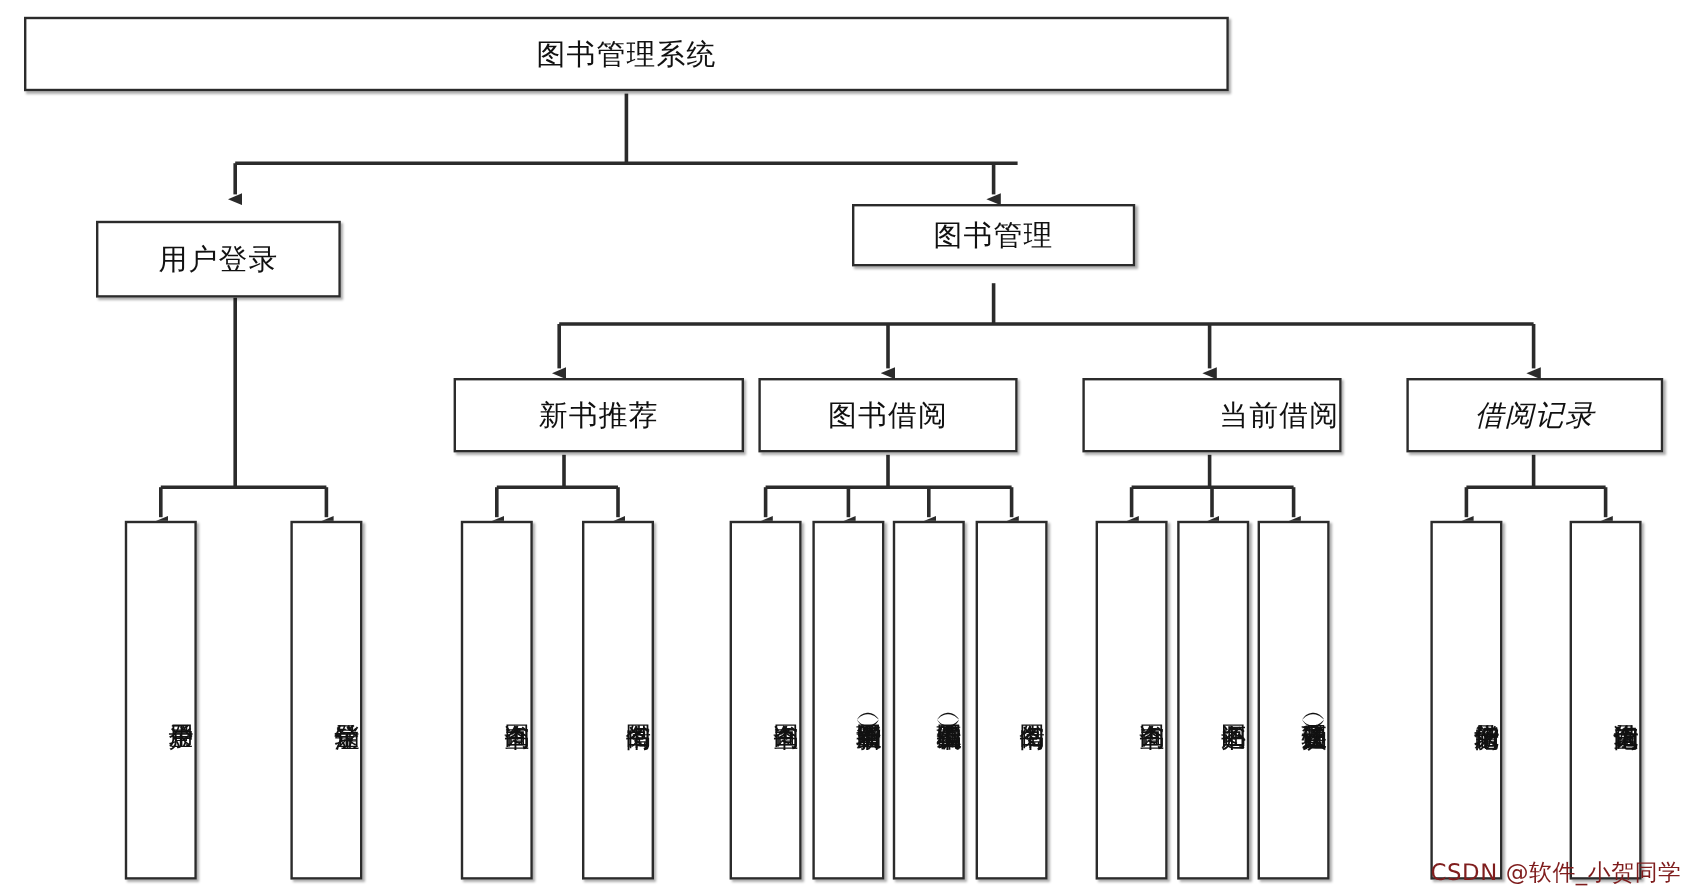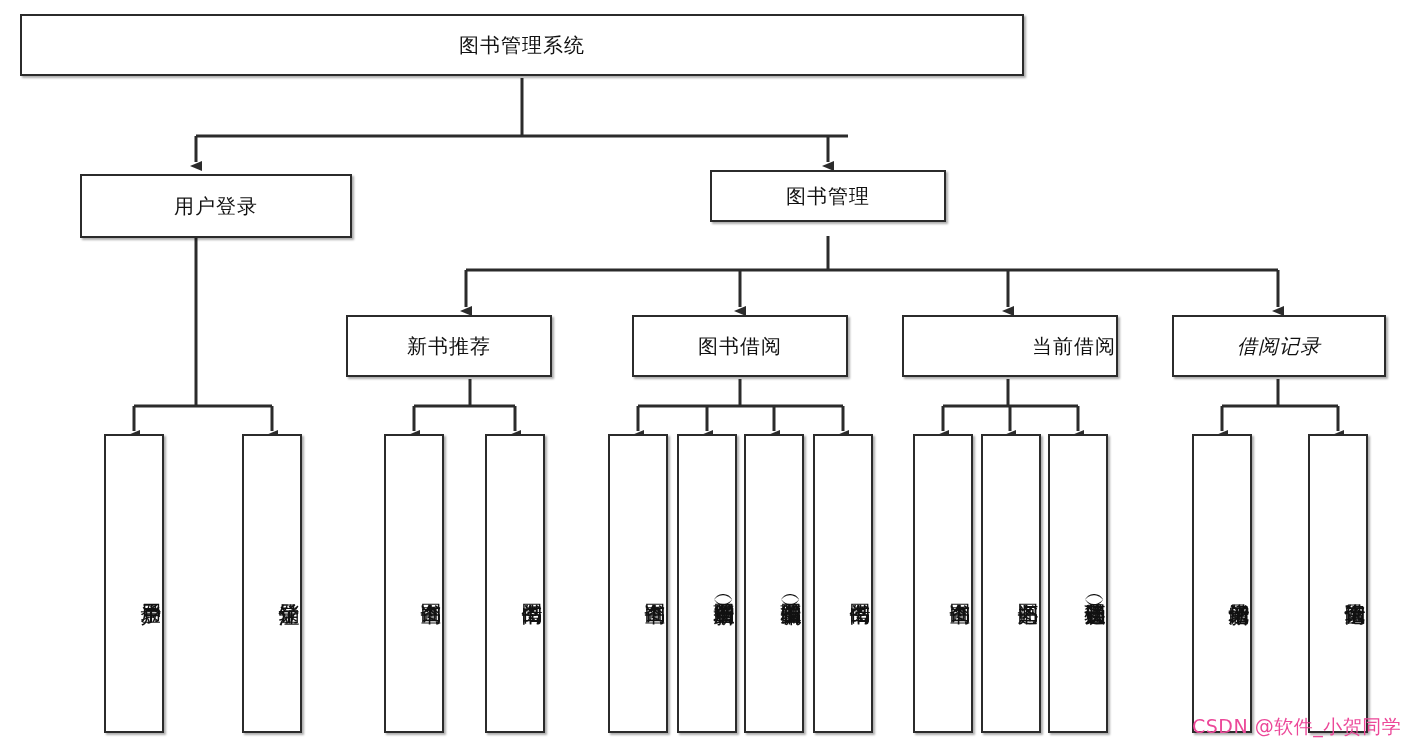--- a/index.html
+++ b/index.html
@@ -22,21 +22,21 @@
     box-sizing: border-box;
     background: #ffffff;
     border: 2px solid #2b2b2b;
     box-shadow: 2px 2px 2px rgba(0,0,0,0.32);
     display: flex;
     align-items: center;
     justify-content: center;
     color: #111111;
   }
   .node.horizontal {
-    font-size: 20px;
+    font-size: 24px;
     letter-spacing: 1px;
   }
   .node.vertical {
     writing-mode: vertical-rl;
     text-orientation: upright;
     font-size: 21px;
     line-height: 1.06;
     align-items: flex-start;
     justify-content: center;
     padding-top: 6px;
@@ -57,21 +57,21 @@
     top: 0;
     width: 1405px;
     height: 747px;
     pointer-events: none;
   }
   .watermark {
     position: absolute;
     left: 1192px;
     top: 714px;
     font-size: 19px;
-    color: #ec4899;
+    color: #7f1d1d;
     letter-spacing: 0.5px;
     white-space: nowrap;
     pointer-events: none;
   }
 </style>
 </head>
 <body>
 
 <div id="canvas">
 
@@ -122,28 +122,28 @@
       <path d="M1222,406 L1338,406"></path>
       <path d="M1222,406 L1222,431" marker-end="url(#arrow)"></path>
       <path d="M1338,406 L1338,431" marker-end="url(#arrow)"></path>
     </g>
   </svg>
 
   <div class="node horizontal" style="left:20px; top:14px; width:1004px; height:62px;">
     <span class="node-label">图书管理系统</span>
   </div>
 
-  <div class="node horizontal" style="left:80px; top:174px; width:272px; height:64px;">
+  <div class="node horizontal" style="left:80px; top:184px; width:204px; height:64px;">
     <span class="node-label">用户登录</span>
   </div>
   <div class="node horizontal" style="left:710px; top:170px; width:236px; height:52px;">
     <span class="node-label">图书管理</span>
   </div>
 
-  <div class="node horizontal" style="left:346px; top:315px; width:206px; height:62px;text-align:right;">
+  <div class="node horizontal" style="left:378px; top:315px; width:242px; height:62px;text-align:right;">
     <span class="node-label">新书推荐</span>
   </div>
   <div class="node horizontal" style="left:632px; top:315px; width:216px; height:62px;">
     <span class="node-label">图书借阅</span>
   </div>
   <div class="node horizontal" style="left:902px; top:315px; width:216px; height:62px;justify-content:flex-end;">
     <span class="node-label">当前借阅</span>
   </div>
   <div class="node horizontal" style="left:1172px; top:315px; width:214px; height:62px;font-style:italic;">
     <span class="node-label">借阅记录</span>

